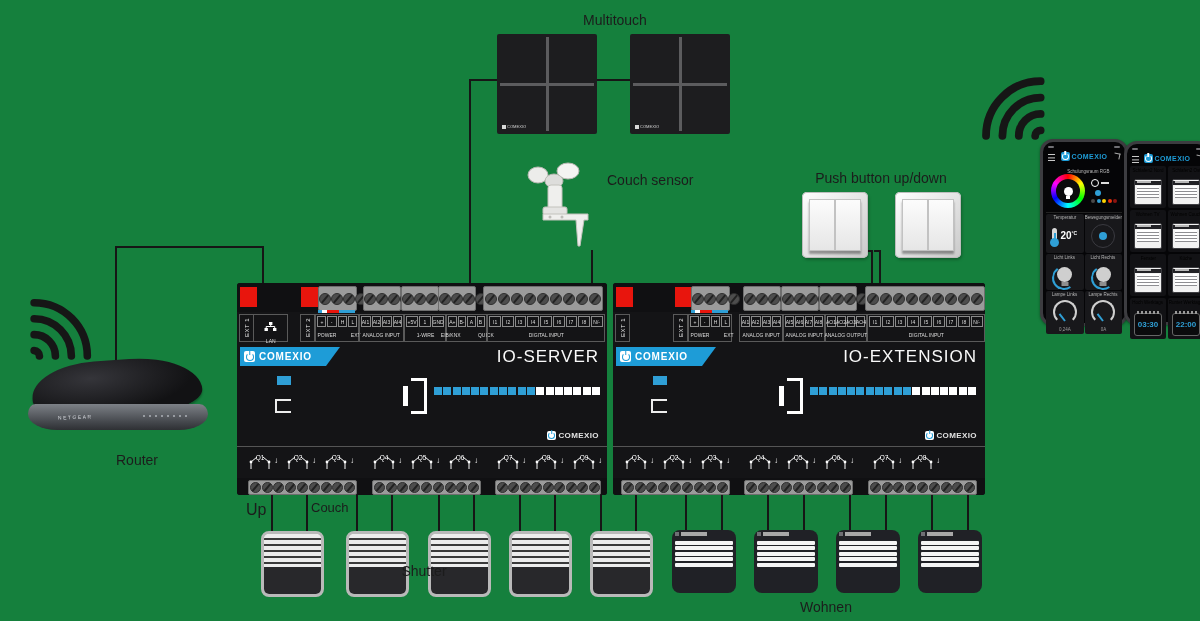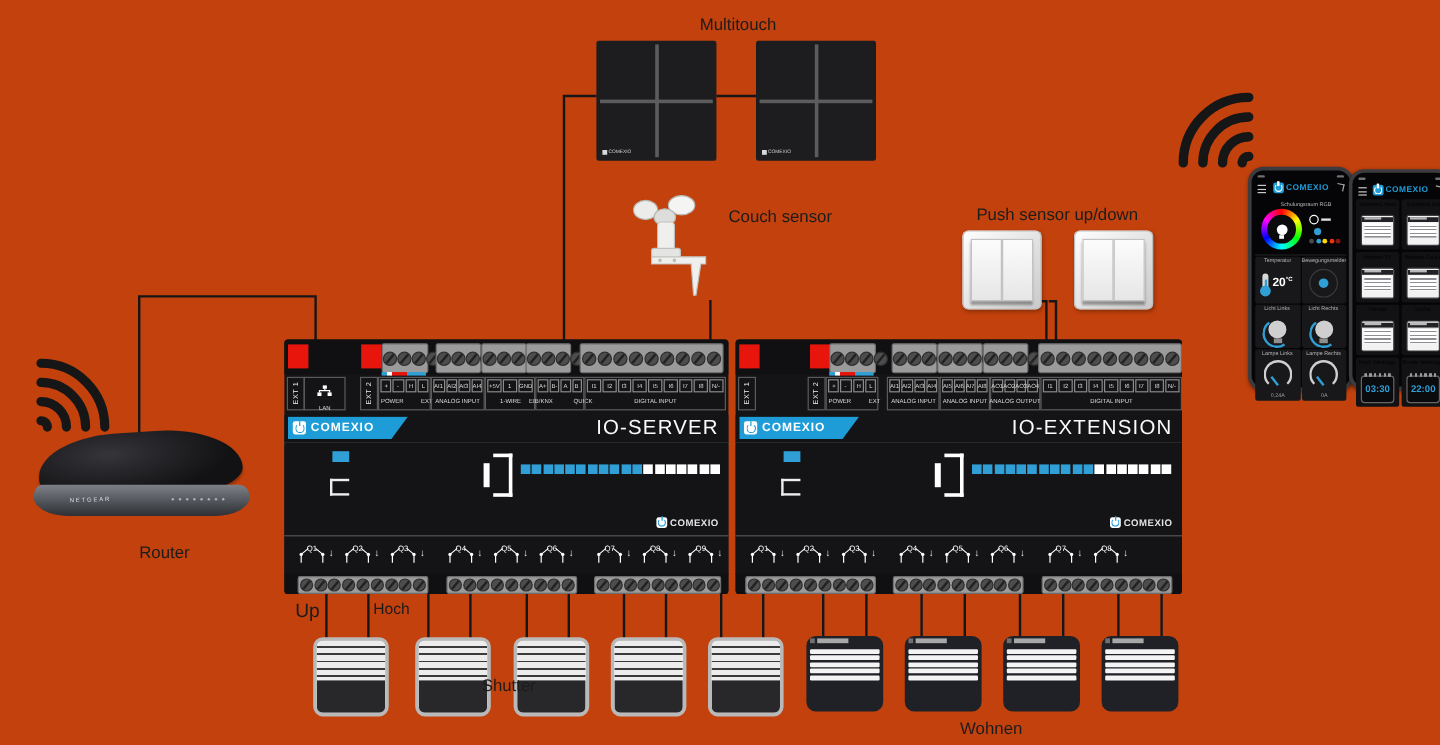--- a/index.html
+++ b/index.html
@@ -1,17 +1,17 @@
 <!DOCTYPE html>
 <html style="--brand: #1e9cd7; --led: #2f9fd6; --red: #e8150d;"><head>
 <meta charset="utf-8">
 <style>
   html,body{margin:0;padding:0;background:#fff}
   body{font-family:"Liberation Sans",sans-serif}
-  .canvas{position:relative;width:1200px;height:621px;background:#c2410c;overflow:hidden}
+  .canvas{position:relative;width:1200px;height:621px;background:#15803d;overflow:hidden}
   .abs{position:absolute}
   .wires{position:absolute;left:0;top:0;z-index:0}
   .lbl{position:absolute;color:#1c1c1c;font-size:14px;z-index:3;white-space:nowrap}
   .ctr{text-align:center}
 
   
   .s5{font-size:10px;line-height:1;transform:scale(.5);transform-origin:center;white-space:nowrap;display:inline-block}
   .s45{font-size:9px;line-height:1.1;transform:scale(.5);transform-origin:center top;white-space:nowrap;display:inline-block}
   .sl45{font-size:9px;line-height:1;transform:scale(.45);transform-origin:left center;white-space:nowrap;display:inline-block}
 
@@ -164,24 +164,24 @@
       <path d="M597,80 H631"></path>
       <path d="M592,250 V285"></path>
       <path d="M866,251 H872 V285 M874,251 H880 V285"></path>
       <path d="M272,495 V533 M307,495 V533 M357,495 V533 M392,495 V533 M439,495 V533 M474,495 V533 M520,495 V533 M555,495 V533 M601,495 V533 M636,495 V533"></path>
       <path d="M686,495 V532 M722,495 V532 M768,495 V532 M804,495 V532 M850,495 V532 M886,495 V532 M932,495 V532 M968,495 V532"></path>
     </g>
   </svg>
 
   <div class="lbl ctr" style="left:560px;top:12px;width:110px">Multitouch</div>
   <div class="lbl" style="left:607px;top:172px">Couch sensor</div>
-  <div class="lbl ctr" style="left:795px;top:170px;width:172px">Push sensor up/down</div>
+  <div class="lbl ctr" style="left:795px;top:170px;width:172px">Push button up/down</div>
   <div class="lbl ctr" style="left:92px;top:452px;width:90px">Router</div>
   <div class="lbl" style="left:246px;top:501px;font-size:16px">Up</div>
-  <div class="lbl" style="left:311px;top:500px;font-size:13px">Hoch</div>
+  <div class="lbl" style="left:311px;top:500px;font-size:13px">Couch</div>
   <div class="lbl ctr" style="left:384px;top:563px;width:80px">Shutter</div>
   <div class="lbl ctr" style="left:786px;top:599px;width:80px">Wohnen</div>
 
   <div class="mt" style="left:497px;top:34px">
     <div class="mtbrand">
         <i></i>
         <span class="sl45">COMEXIO</span>
       </div>
   </div>
   <div class="mt" style="left:630px;top:34px">

